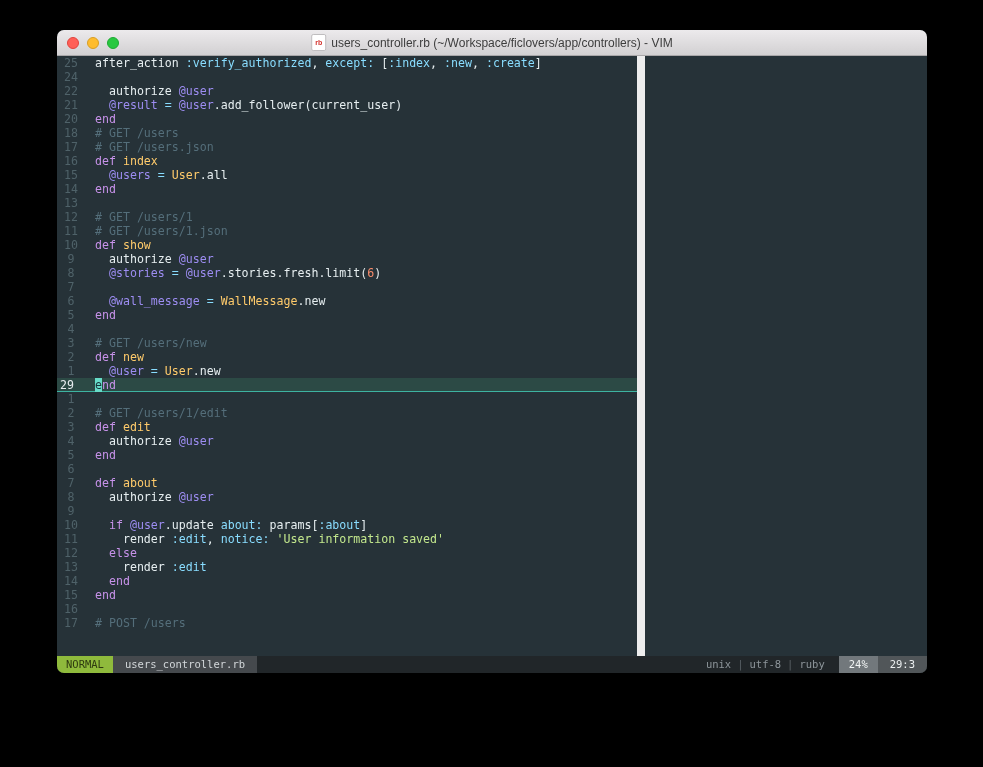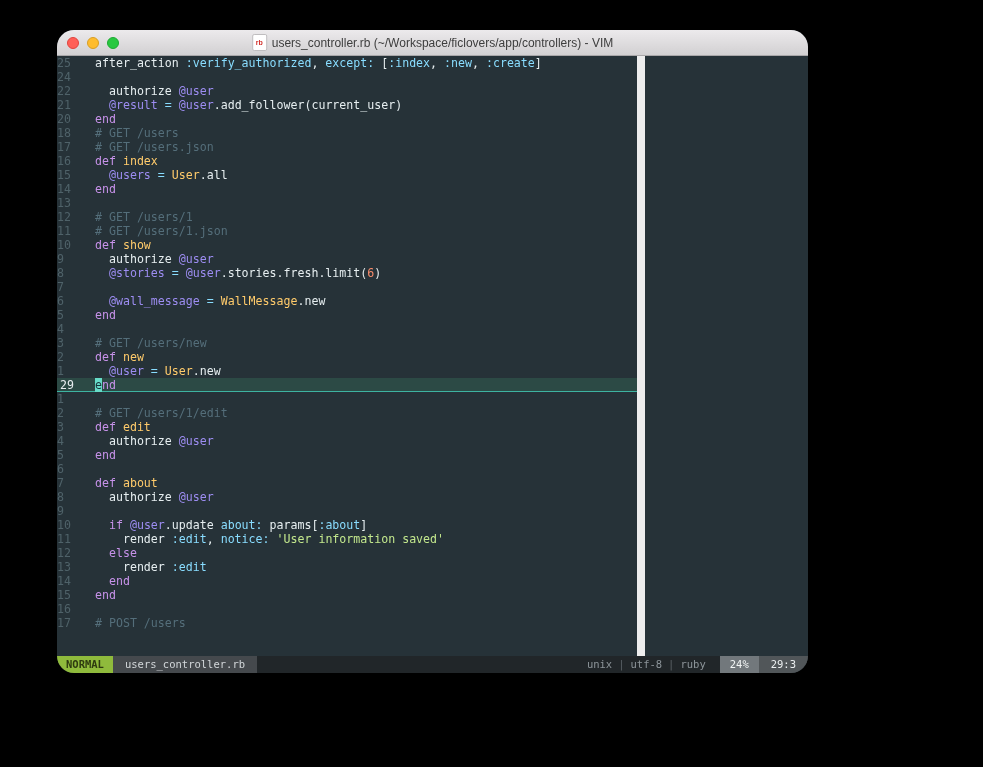--- a/index.html
+++ b/index.html
@@ -1,47 +1,47 @@
 <!DOCTYPE html>
 <html style="--editor_bg: #263238; --gutter_fg: #4f6269; --cursorline_bg: #2c4a45; --cursorline_accent: #3db3a1; --cursor_bg: #67dcc8; --cursor_fg: #17333a; --scrollbar_bg: #ededed; --mode_bg: #8fba3c; --mode_fg: #2e3a10; --seg_bg: #45494d; --seg_fg: #d3d7da; --bar_bg: #212629; --info_fg: #8d959a; --pipe_fg: #5a6165; --pct_bg: #72787c; --pct_fg: #f2f5f5; --pos_bg: #515659; --pos_fg: #eceff0;"><head>
 <meta charset="utf-8">
 <style>
   html,body{margin:0;padding:0;background:#000;}
   .stage{position:relative;width:983px;height:767px;background:#000;overflow:hidden;font-family:"DejaVu Sans Mono",monospace;}
-  .window{position:absolute;left:57px;top:30px;width:751px;height:643px;border-radius:17px;overflow:hidden;
+  .window{position:absolute;left:57px;top:30px;width:870px;height:643px;border-radius:7px;overflow:hidden;
           display:flex;flex-direction:column;background:var(--editor_bg);box-shadow:0 20px 50px rgba(0,0,0,.65);}
   
   .titlebar{flex:0 0 25px;height:25px;background:linear-gradient(#eceaec,#d2d0d2);border-bottom:1px solid #a9a7a9;
             display:flex;align-items:center;position:relative;}
   .lights{display:flex;gap:8px;margin-left:10px;}
   .light{width:12px;height:12px;border-radius:50%;box-sizing:border-box;}
   .light.red{background:#ff5f57;border:1px solid #e0443e;}
   .light.yellow{background:#febc2e;border:1px solid #d89e24;}
   .light.green{background:#28c840;border:1px solid #1eaa33;}
   .title{position:absolute;left:50%;transform:translateX(-50%);display:flex;align-items:center;gap:5px;
          font-family:"Liberation Sans",sans-serif;font-size:12px;color:#3d3d3d;white-space:nowrap;}
   .docicon{width:13px;height:15px;background:#fff;border:1px solid #bfbdbf;border-radius:2px;display:flex;
            align-items:center;justify-content:center;font-size:7px;font-weight:bold;color:#d3312c;
            font-family:"Liberation Sans",sans-serif;flex:0 0 auto;}
   
   .editor{flex:1;display:flex;overflow:hidden;background:var(--editor_bg);}
   .pane-left{flex:0 0 580px;width:580px;overflow:hidden;}
   .vscroll{flex:0 0 8px;width:8px;background:var(--scrollbar_bg);}
   .pane-right{flex:1;background:var(--editor_bg);}
   .row{display:flex;height:14px;line-height:14px;font-size:11.6px;}
-  .gut{flex:0 0 38px;width:38px;box-sizing:border-box;text-align:left;padding-right:10px;color:var(--gutter_fg);}
+  .gut{flex:0 0 38px;width:38px;box-sizing:border-box;text-align:center;padding-right:10px;color:var(--gutter_fg);}
   .code{white-space:pre;}
   .row.current{background:var(--cursorline_bg);box-shadow:inset 0 -1px 0 var(--cursorline_accent);}
   .row.current .gut{text-align:left;padding-left:3px;color:#e9eef0;}
   .tk-x{background:var(--cursor_bg);color:var(--cursor_fg);}
   
   .statusbar{flex:0 0 17px;height:17px;display:flex;align-items:stretch;background:var(--bar_bg);
              font-size:10.5px;line-height:17px;white-space:nowrap;}
   .seg{display:block;}
-  .seg.mode{background:var(--mode_bg);color:var(--mode_fg);font-weight:bold;padding:0 9px;}
+  .seg.mode{background:var(--mode_bg);color:var(--mode_fg);font-weight:normal;padding:0 9px;}
   .seg.file{background:var(--seg_bg);color:var(--seg_fg);padding:0 12px;}
   .spacer{flex:1;}
   .info{color:var(--info_fg);margin-right:14px;}
   .pipe{color:var(--pipe_fg);margin:0 6px;}
   .seg.pct{background:var(--pct_bg);color:var(--pct_fg);padding:0 10px;}
   .seg.pos{background:var(--pos_bg);color:var(--pos_fg);padding:0 12px;}
 </style>
 <style>.tk-t{color:#e6eef0}.tk-k{color:#c792ea}.tk-f{color:#ffcb6b}.tk-c{color:#546e7a}.tk-s{color:#89ddff}.tk-g{color:#c3e88d}.tk-n{color:#f78c6c}.tk-v{color:#9d8df2}</style></head>
 <body>
 

